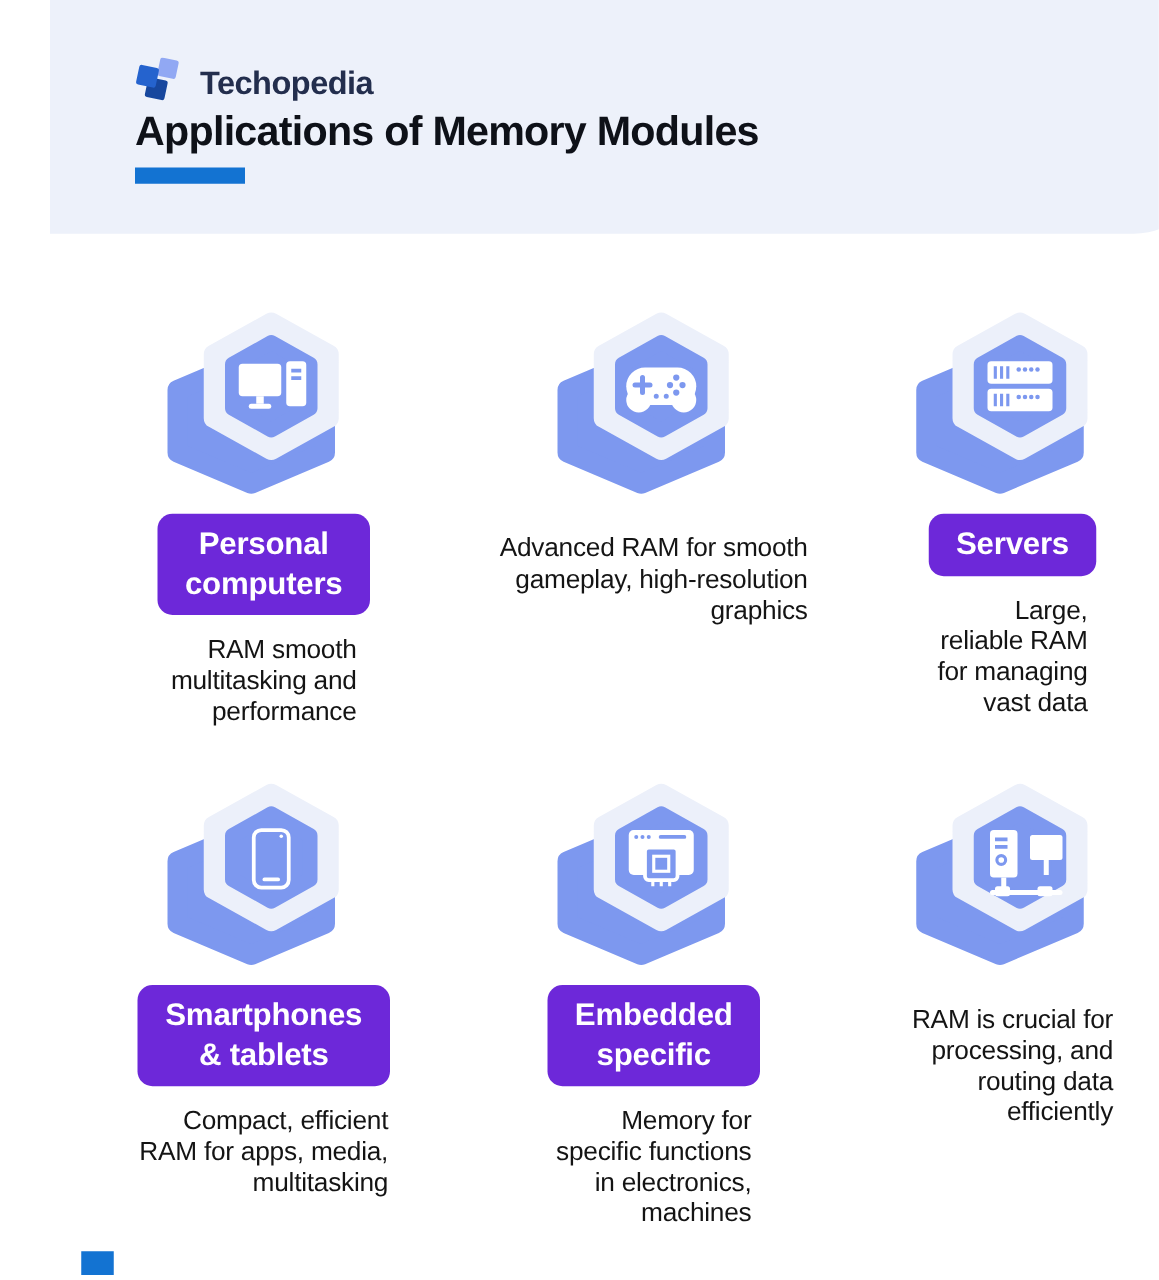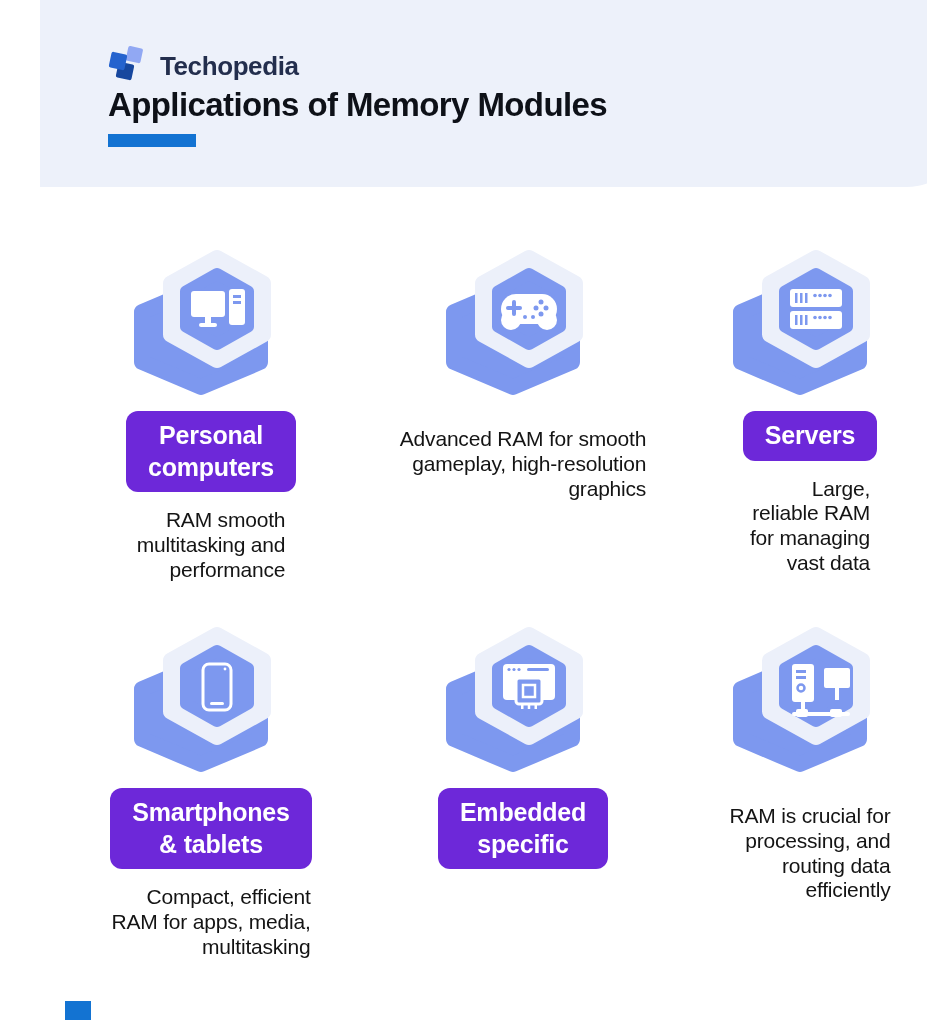--- a/index.html
+++ b/index.html
@@ -166,20 +166,24 @@
         <rect x="67" y="64.75" width="6" height="2.5" fill="#fff"></rect>
         <rect x="67" y="71.5" width="6" height="2.5" fill="#fff"></rect>
         <rect x="99" y="58" width="6" height="2.5" fill="#fff"></rect>
         <rect x="99" y="64.75" width="6" height="2.5" fill="#fff"></rect>
         <rect x="99" y="71.5" width="6" height="2.5" fill="#fff"></rect>
         <rect x="73" y="52" width="26" height="26" rx="3" fill="#7D98EF" stroke="#fff" stroke-width="3"></rect>
         <rect x="80" y="59" width="12" height="12" fill="none" stroke="#fff" stroke-width="2.5"></rect>
       </svg>
       <div class="pill">Embedded
 specific</div>
+      <div class="desc">Memory for
+specific functions
+in electronics,
+machines</div>
     </div>
 
     <div class="card">
       <svg class="hex-icon" viewBox="0 0 160 150">
         <polygon points="70,38 129,63 129,113 70,138 11,113 11,63" fill="#7D98EF" stroke="#7D98EF" stroke-width="16" stroke-linejoin="round"></polygon>
         <polygon points="86,9 132,34.5 132,85.5 86,111 40,85.5 40,34.5" fill="#ECF0FA" stroke="#ECF0FA" stroke-width="16" stroke-linejoin="round"></polygon>
         <polygon points="86,25 117,42.5 117,77.5 86,95 55,77.5 55,42.5" fill="#7D98EF" stroke="#7D98EF" stroke-width="12" stroke-linejoin="round"></polygon>
         <rect x="62" y="38" width="22" height="38" rx="3" fill="#fff"></rect>
         <rect x="66" y="44" width="10" height="3" fill="#7D98EF"></rect>
         <rect x="66" y="50" width="10" height="3" fill="#7D98EF"></rect>

